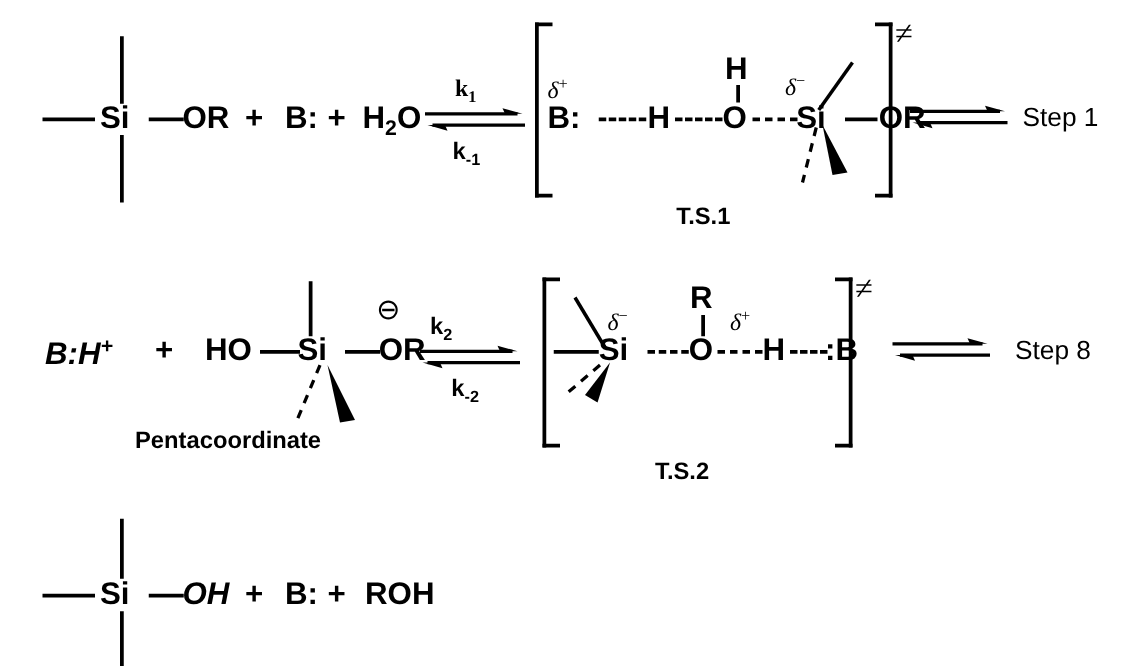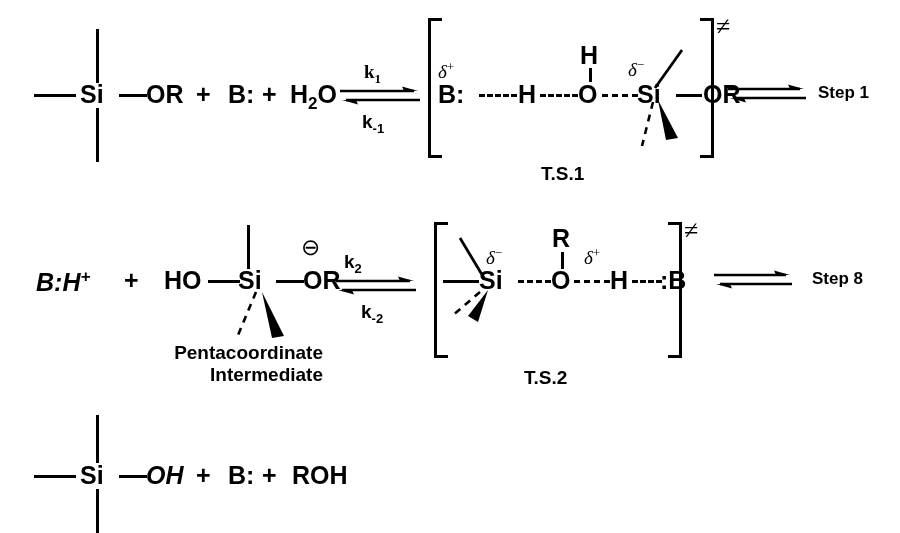--- a/index.html
+++ b/index.html
@@ -6,21 +6,21 @@
   body{width:900px;height:533px;position:relative;overflow:hidden;
        font-family:"Liberation Sans",sans-serif;color:#000;}
   .stage{position:absolute;inset:0;}
   .abs{position:absolute;}
   
   .atom{font-family:"Liberation Sans",sans-serif;font-weight:bold;
         font-size:25px;line-height:1;letter-spacing:0px;white-space:nowrap;}
   .atom.sm{font-size:23px;}
   .plus{font-family:"Liberation Sans",sans-serif;font-weight:bold;font-size:25px;line-height:1;}
   .lbl{font-family:"Liberation Sans",sans-serif;font-weight:bold;font-size:19px;line-height:1.15;white-space:nowrap;}
-  .step{font-family:"Liberation Sans",sans-serif;font-weight:bold;font-size:17px;line-height:1;white-space:nowrap;}
+  .step{font-family:"Liberation Sans",sans-serif;font-weight:normal;font-size:21px;line-height:1;white-space:nowrap;}
   .kconst{font-family:"Liberation Sans",sans-serif;font-weight:bold;font-size:19px;line-height:1;white-space:nowrap;}
   .kconst sub{font-size:13px;font-weight:bold;}
   .delta{font-family:"Liberation Serif",serif;font-style:italic;font-size:19px;line-height:1;white-space:nowrap;}
   .delta sup{font-size:13px;font-style:normal;}
   .atom sub{font-size:17px;font-weight:bold;}
   .atom sup{font-size:17px;font-weight:bold;}
   
   .bond{background:#000;position:absolute;}
   .hbond{height:3px;}
   .vbond{width:3px;}
@@ -130,23 +130,22 @@
       <div class="bond hbond" style="left:208px;top:90px;width:32px;"></div>
       <div class="bond vbond" style="left:214px;top:35px;height:44px;transform:translateX(33px);"></div>
       <div class="atom abs" style="left:238px;top:78px;">Si</div>
       <div class="bond hbond" style="left:276px;top:90px;width:28px;"></div>
       <div class="atom abs" style="left:303px;top:78px;">OR</div>
       <div class="atom sm abs" style="left:301px;top:46px;font-weight:400;">⊖</div>
       <svg class="svgwrap" style="left:222px;top:88px;" width="90" height="78" viewBox="0 0 90 78">
         <line x1="34" y1="14" x2="14" y2="62" stroke="#000" stroke-width="2.6" stroke-dasharray="7,6"></line>
         <polygon points="40,14 62,58 50,60" fill="#000"></polygon>
       </svg>
-      <div class="lbl abs" style="left:108px;top:152px;text-align:right;width:215px;">
+      <div class="lbl abs" style="left:108px;top:152px;text-align:left;width:215px;">
         <div>Pentacoordinate</div>
-        <div>Intermediate</div>
       </div>
     </div>
 
     <div>
       <div class="kconst abs" style="left:344px;top:62px;">
         <span>k</span><sub>2</sub>
       </div>
       <svg class="svgwrap" style="left:336px;top:86px;" width="80" height="22" viewBox="0 0 80 22">
         <line x1="0" y1="5" x2="74" y2="5" stroke="#000" stroke-width="2.6"></line>
         <polygon points="78,5 62,0.5 64,5" fill="#000"></polygon>

